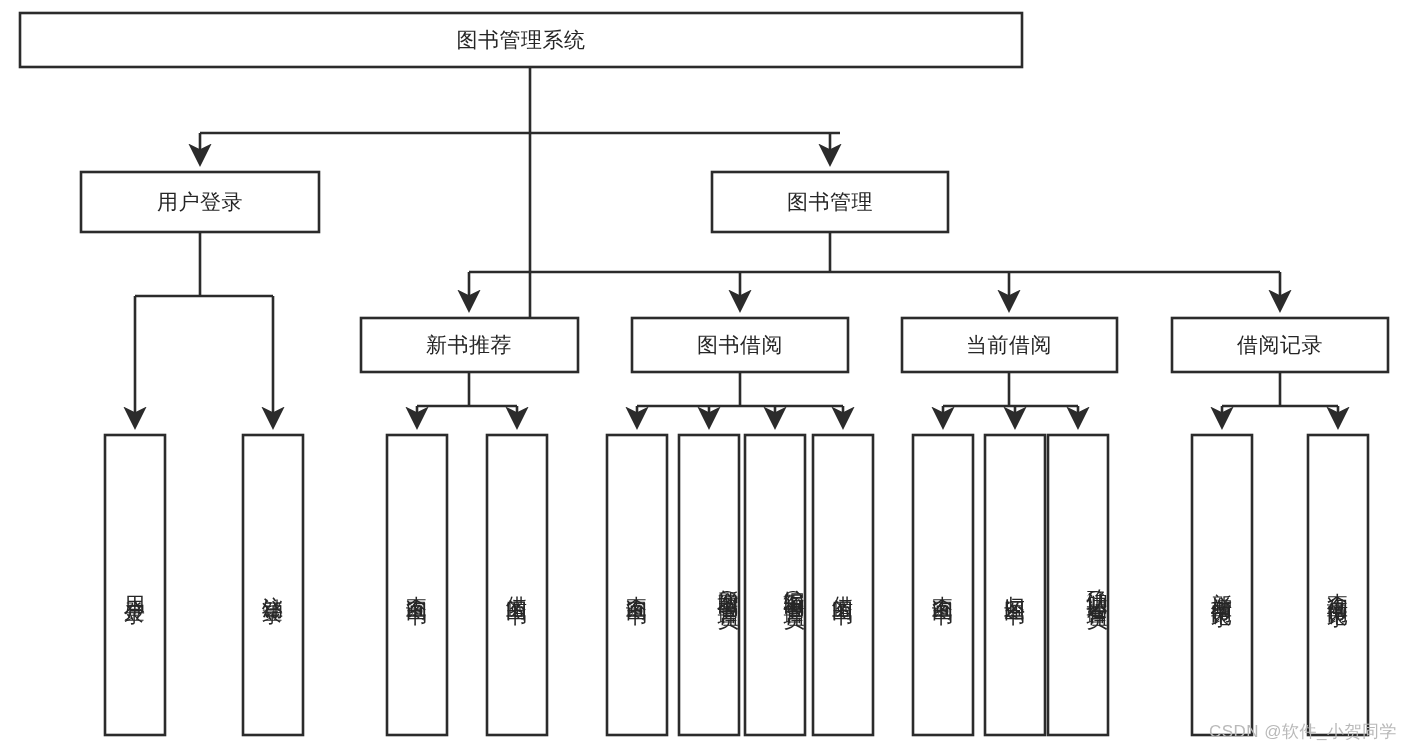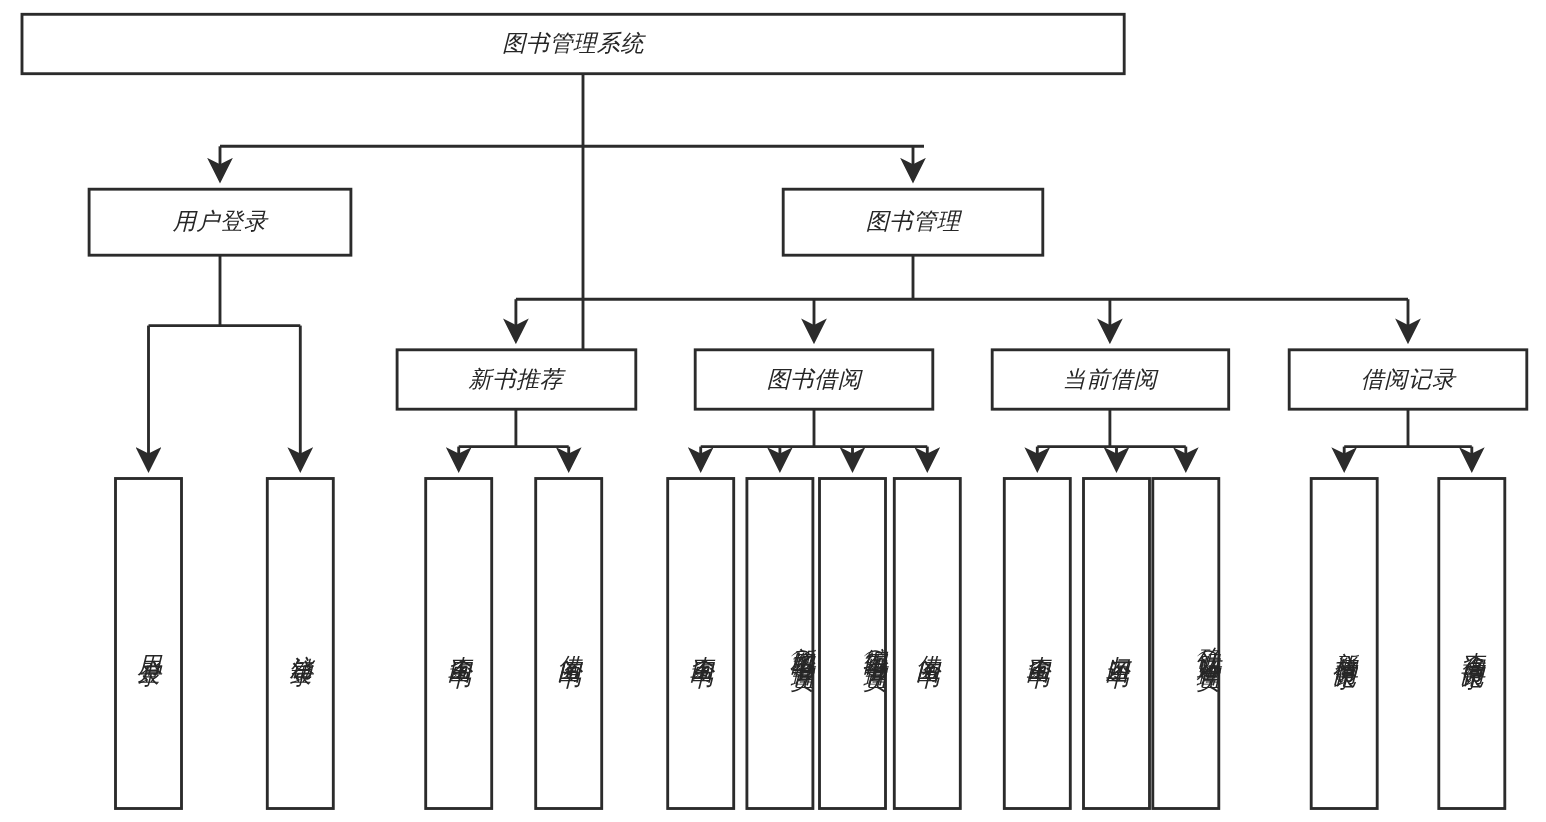--- a/index.html
+++ b/index.html
@@ -11,21 +11,20 @@
     width: 1405px;
     height: 747px;
     font-family: "Liberation Sans", "DejaVu Sans", sans-serif;
     overflow: hidden;
     position: relative;
   }
   #diagram-root {
     position: relative;
     width: 1405px;
     height: 747px;
-    font-style: italic;
   }
   svg#flow {
     position: absolute;
     left: 0;
     top: 0;
     width: 1405px;
     height: 747px;
   }
   .node-rect {
     fill: #ffffff;
@@ -203,13 +202,14 @@
   <div class="leaf-label" style="left:607px; top:435px; width:60px; height:300px;">查询图书</div>
   <div class="leaf-label" style="left:679px; top:435px; width:60px; height:300px; align-items:flex-start;">新增图书（管理员）</div>
   <div class="leaf-label" style="left:745px; top:435px; width:60px; height:300px; align-items:flex-start;">编辑图书（管理员）</div>
   <div class="leaf-label" style="left:813px; top:435px; width:60px; height:300px;">借阅图书</div>
   <div class="leaf-label" style="left:913px; top:435px; width:60px; height:300px;">查询图书</div>
   <div class="leaf-label" style="left:985px; top:435px; width:60px; height:300px;">归还图书</div>
   <div class="leaf-label" style="left:1048px; top:435px; width:60px; height:300px; align-items:flex-start;">确认归还（管理员）</div>
   <div class="leaf-label" style="left:1192px; top:435px; width:60px; height:300px;">新增借阅记录</div>
   <div class="leaf-label" style="left:1308px; top:435px; width:60px; height:300px;">查询借阅记录</div>
 
+  <div class="watermark">CSDN @软件_小贺同学</div>
 </div>
 
 </body></html>

